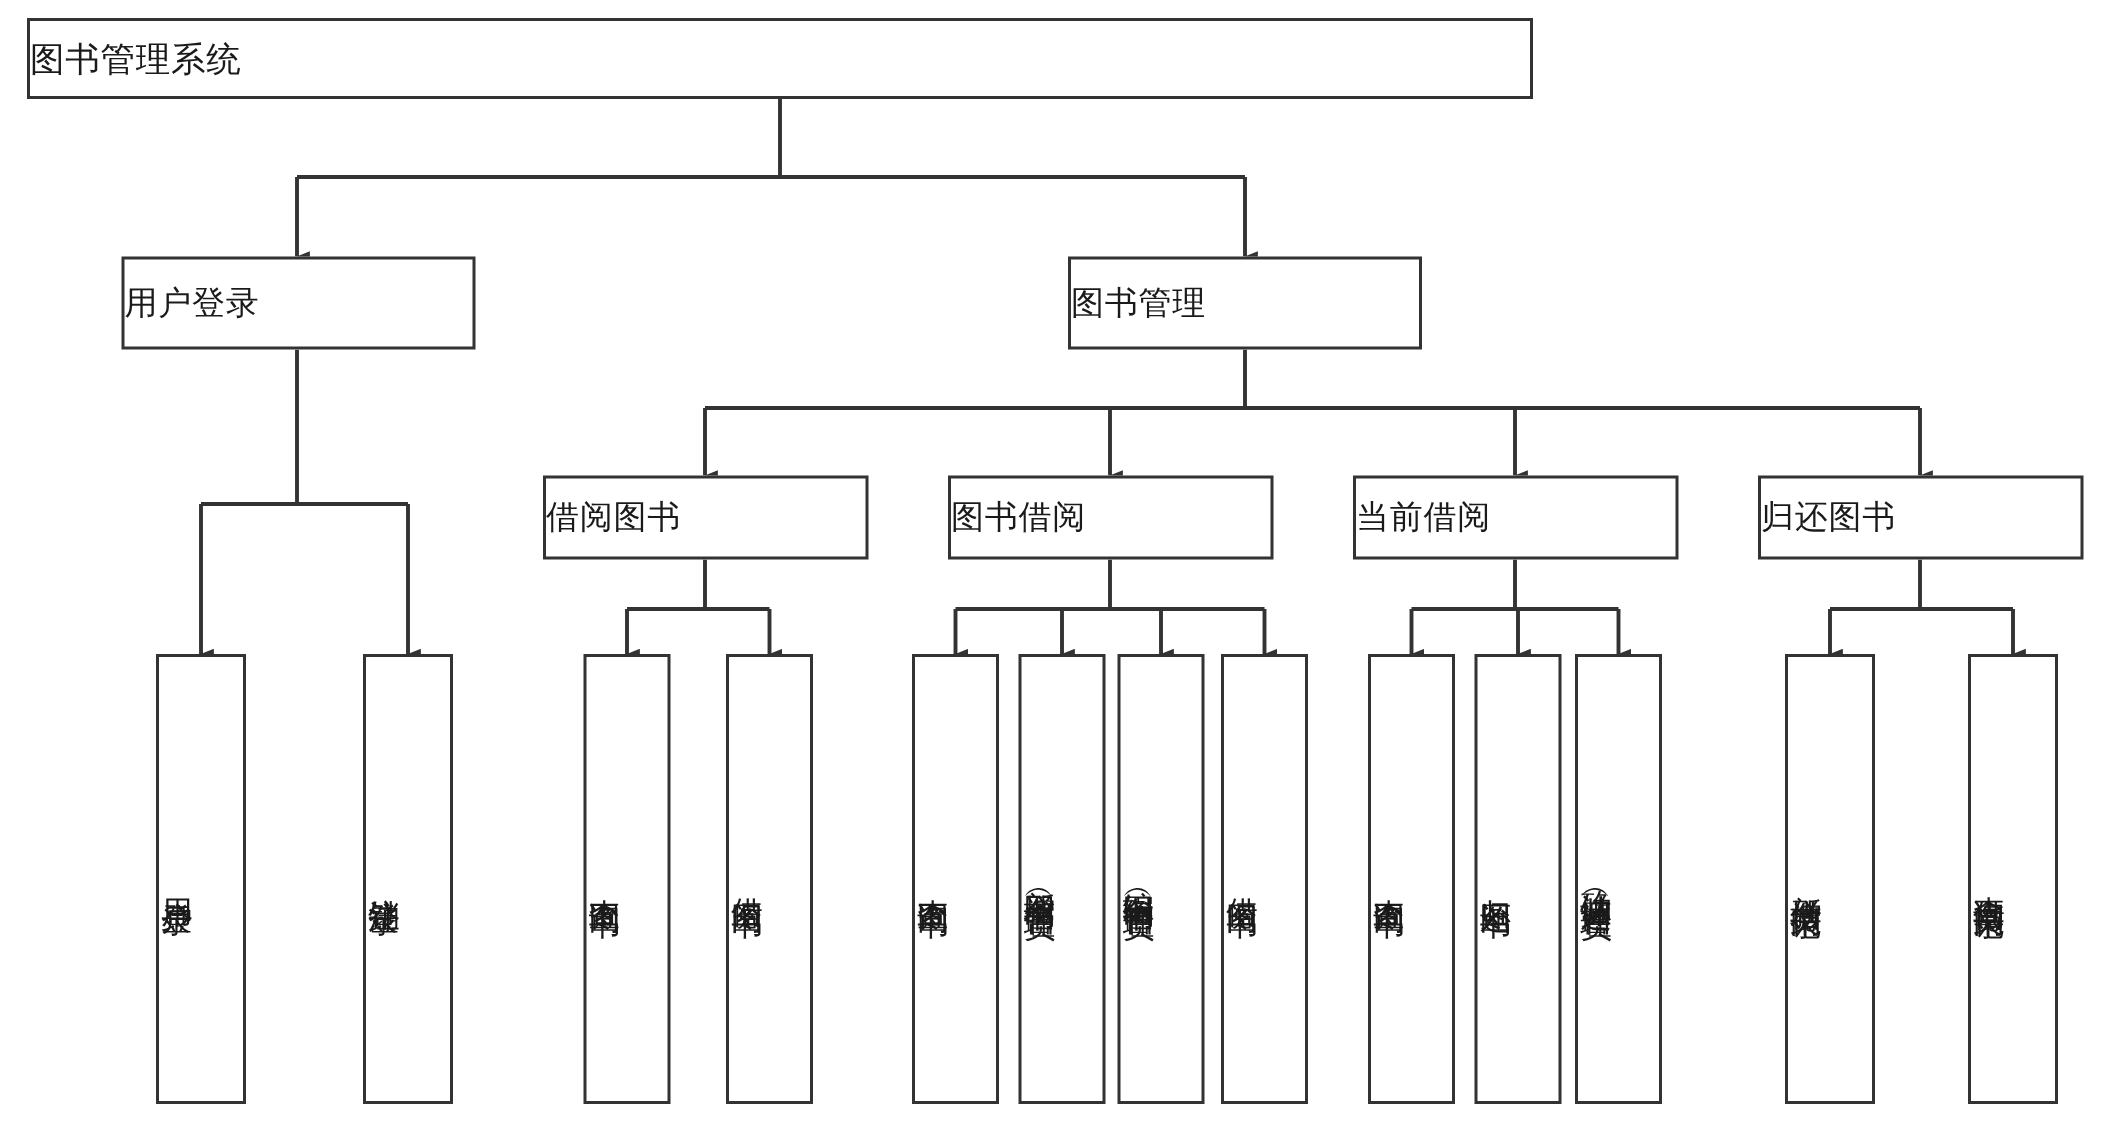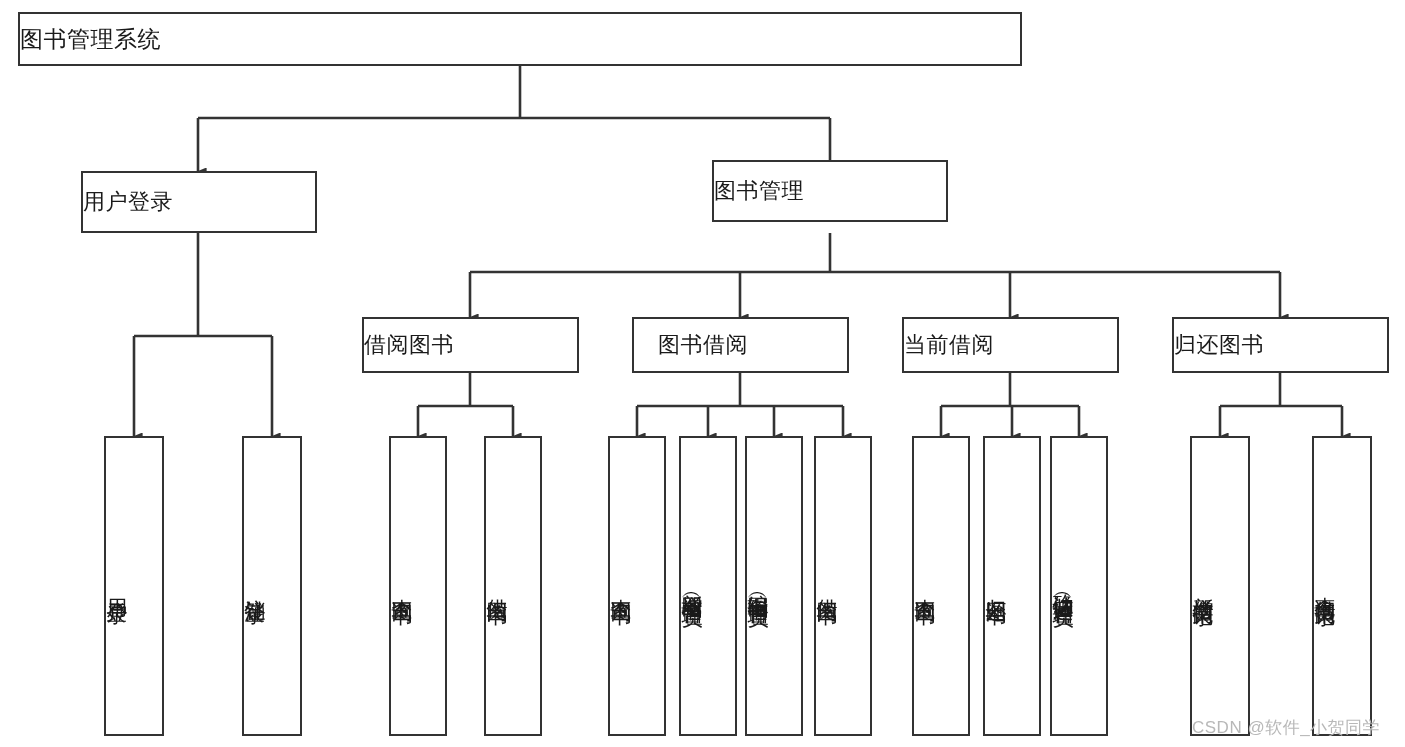--- a/index.html
+++ b/index.html
@@ -113,27 +113,27 @@
       </g>
   </svg>
 
   <div id="node-layer">
       <div class="node root horizontal" style="left: 18px; top: 12px; width: 1004px; height: 54px;">
         <span class="label">图书管理系统</span>
       </div>
       <div class="node level2 horizontal" style="left: 81px; top: 171px; width: 236px; height: 62px;">
         <span class="label">用户登录</span>
       </div>
-      <div class="node level2 horizontal" style="left: 712px; top: 160px; width: 236px; height: 62px;">
+      <div class="node level2 horizontal" style="left: 712px; top: 171px; width: 236px; height: 62px;">
         <span class="label">图书管理</span>
       </div>
       <div class="node level3 horizontal" style="left: 362px; top: 317px; width: 217px; height: 56px;">
         <span class="label">借阅图书</span>
       </div>
-      <div class="node level3 horizontal" style="left: 632px; top: 317px; width: 217px; height: 56px; padding-left: 24px;">
+      <div class="node level3 horizontal" style="left: 632px; top: 317px; width: 217px; height: 56px;">
         <span class="label">图书借阅</span>
       </div>
       <div class="node level3 horizontal" style="left: 902px; top: 317px; width: 217px; height: 56px;">
         <span class="label">当前借阅</span>
       </div>
       <div class="node level3 horizontal" style="left: 1172px; top: 317px; width: 217px; height: 56px;">
         <span class="label">归还图书</span>
       </div>
       <div class="node leaf vertical" style="left: 104px; top: 436px; width: 60px; height: 300px;">
         <span class="label">用户登录</span>
@@ -169,15 +169,14 @@
         <span class="label">确认归还（管理员）</span>
       </div>
       <div class="node leaf vertical" style="left: 1190px; top: 436px; width: 60px; height: 300px;">
         <span class="label">新增借阅记录</span>
       </div>
       <div class="node leaf vertical" style="left: 1312px; top: 436px; width: 60px; height: 300px;">
         <span class="label">查询借阅记录</span>
       </div>
     </div>
 
-  <div class="watermark" style="left: 1192px; top: 716px; color: rgb(184, 184, 184);">CSDN @软件_小贺同学</div>
 
 </div>
 
 </body></html>

